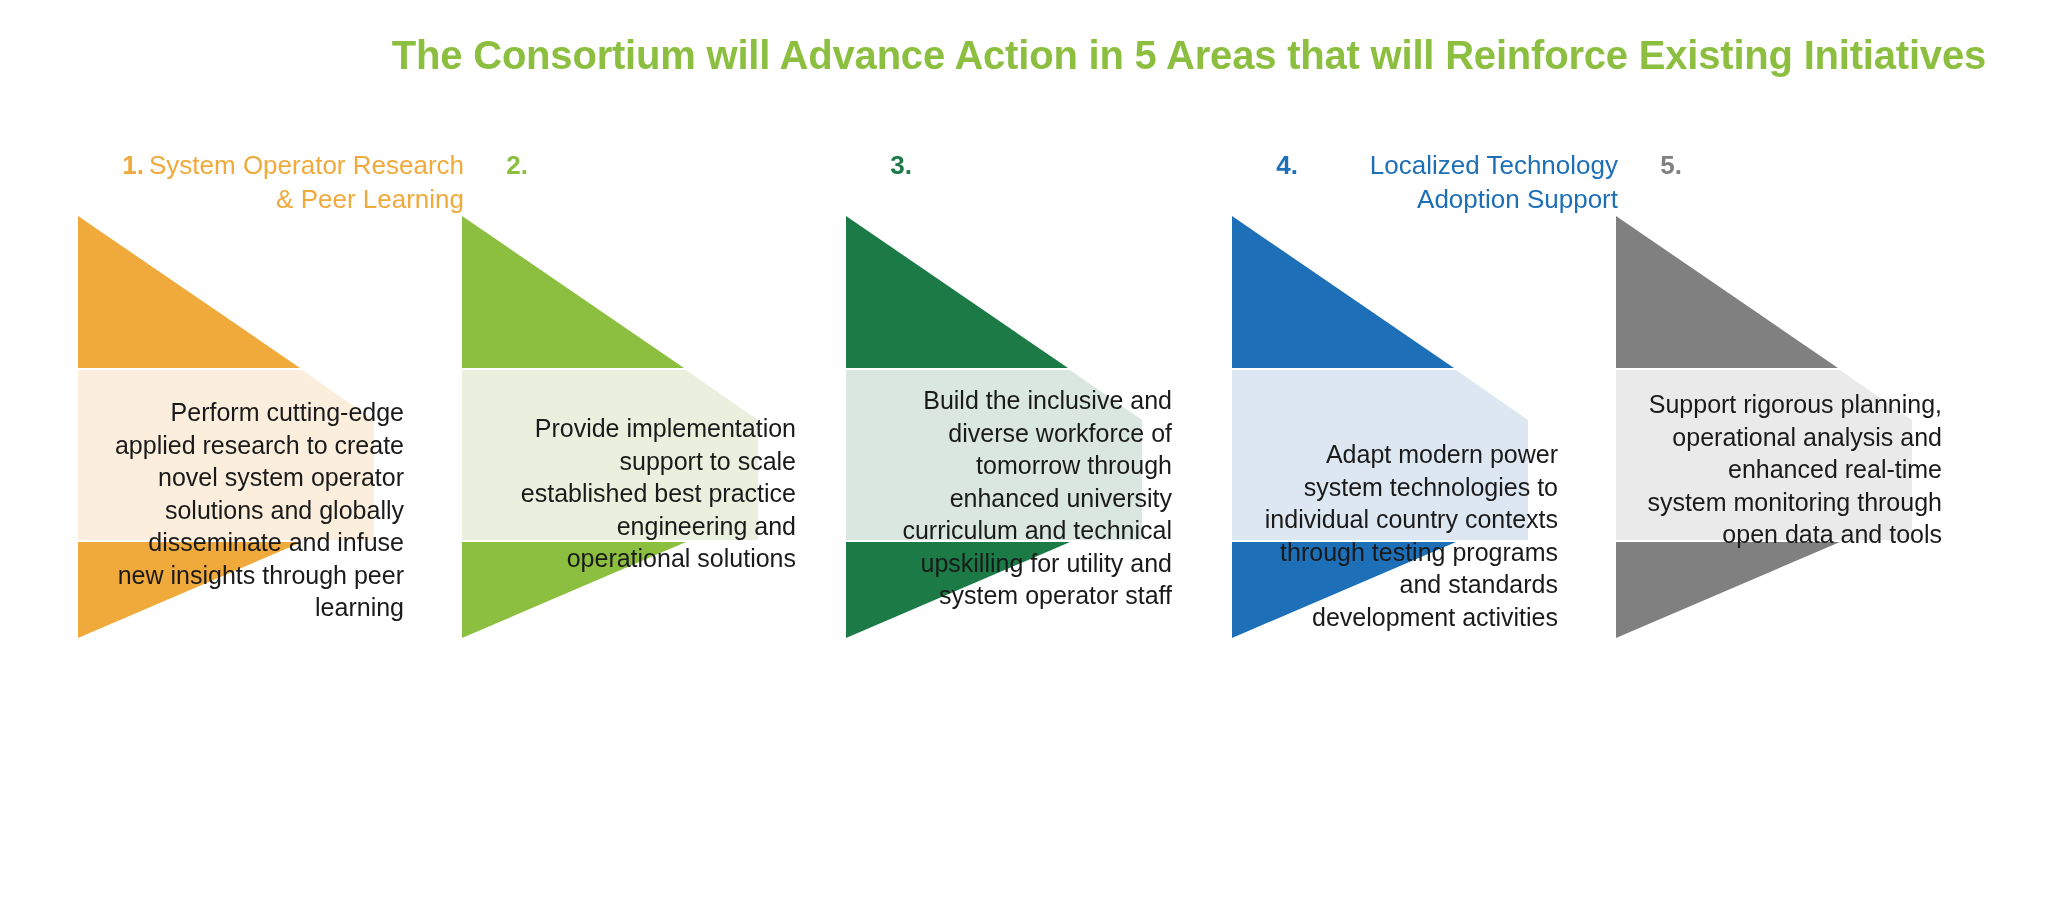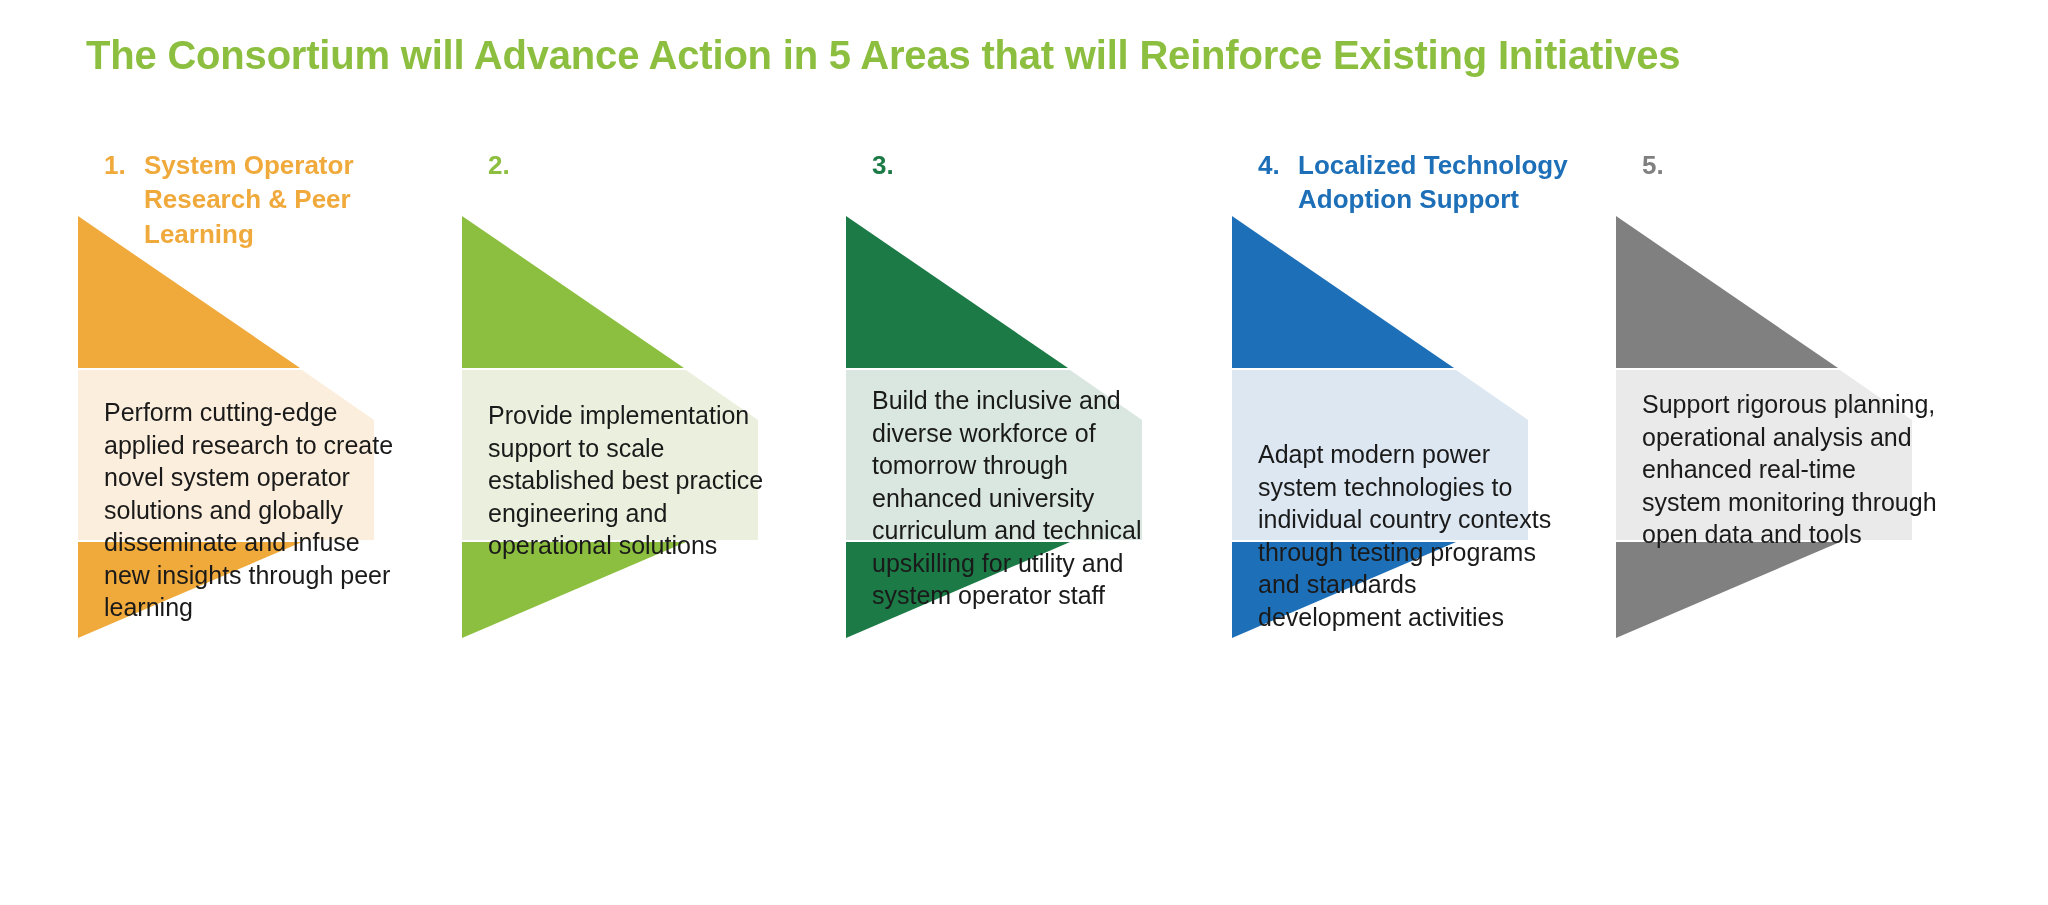--- a/index.html
+++ b/index.html
@@ -13,20 +13,21 @@
     height: 905px;
     font-family: "Liberation Sans", sans-serif;
     overflow: hidden;
   }
 
   .slide {
     position: relative;
     width: 2048px;
     height: 905px;
     background: #ffffff;
+    text-align: right;
   }
 
   .slide-title {
     position: absolute;
     left: 86px;
     top: 32px;
     width: 1900px;
     font-size: 40px;
     font-weight: bold;
     letter-spacing: -0.2px;
@@ -68,21 +69,21 @@
     font-weight: bold;
     line-height: 1.32;
   }
   .col-num {
     flex: 0 0 auto;
     width: 40px;
     font-weight: bold;
   }
   .col-title {
     flex: 1 1 auto;
-    font-weight: bold;
+    font-weight: normal;
   }
 
   
   .arrow-wrap {
     position: absolute;
     left: 0;
     top: 0;
     width: 390px;
     height: 700px;
     pointer-events: none;
@@ -139,21 +140,21 @@
       <div class="arrow-wrap">
         <svg viewBox="0 0 390 700" preserveAspectRatio="none">
           <polygon points="0,68 222,220 0,220" fill="#8CBF3F"></polygon>
           <polygon points="0,222 224,222 296,272 296,392 224,392 0,392" fill="#EBF0DE"></polygon>
           <polygon points="0,394 224,394 0,490" fill="#8CBF3F"></polygon>
         </svg>
       </div>
       <div class="col-head" style="color: rgb(140, 191, 63);">
         <span class="col-num">2.</span>
       </div>
-      <div class="col-body" style="top: 251px;">Provide implementation support to scale established best practice engineering and operational solutions</div>
+      <div class="col-body" style="top: 264px; margin-left: 8px;">Provide implementation support to scale established best practice engineering and operational solutions</div>
     </div>
 
     <div class="col col-3 c3">
       <div class="arrow-wrap">
         <svg viewBox="0 0 390 700" preserveAspectRatio="none">
           <polygon points="0,68 222,220 0,220" fill="#1B7A46"></polygon>
           <polygon points="0,222 224,222 296,272 296,392 224,392 0,392" fill="#D9E7E0"></polygon>
           <polygon points="0,394 224,394 0,490" fill="#1B7A46"></polygon>
         </svg>
       </div>

